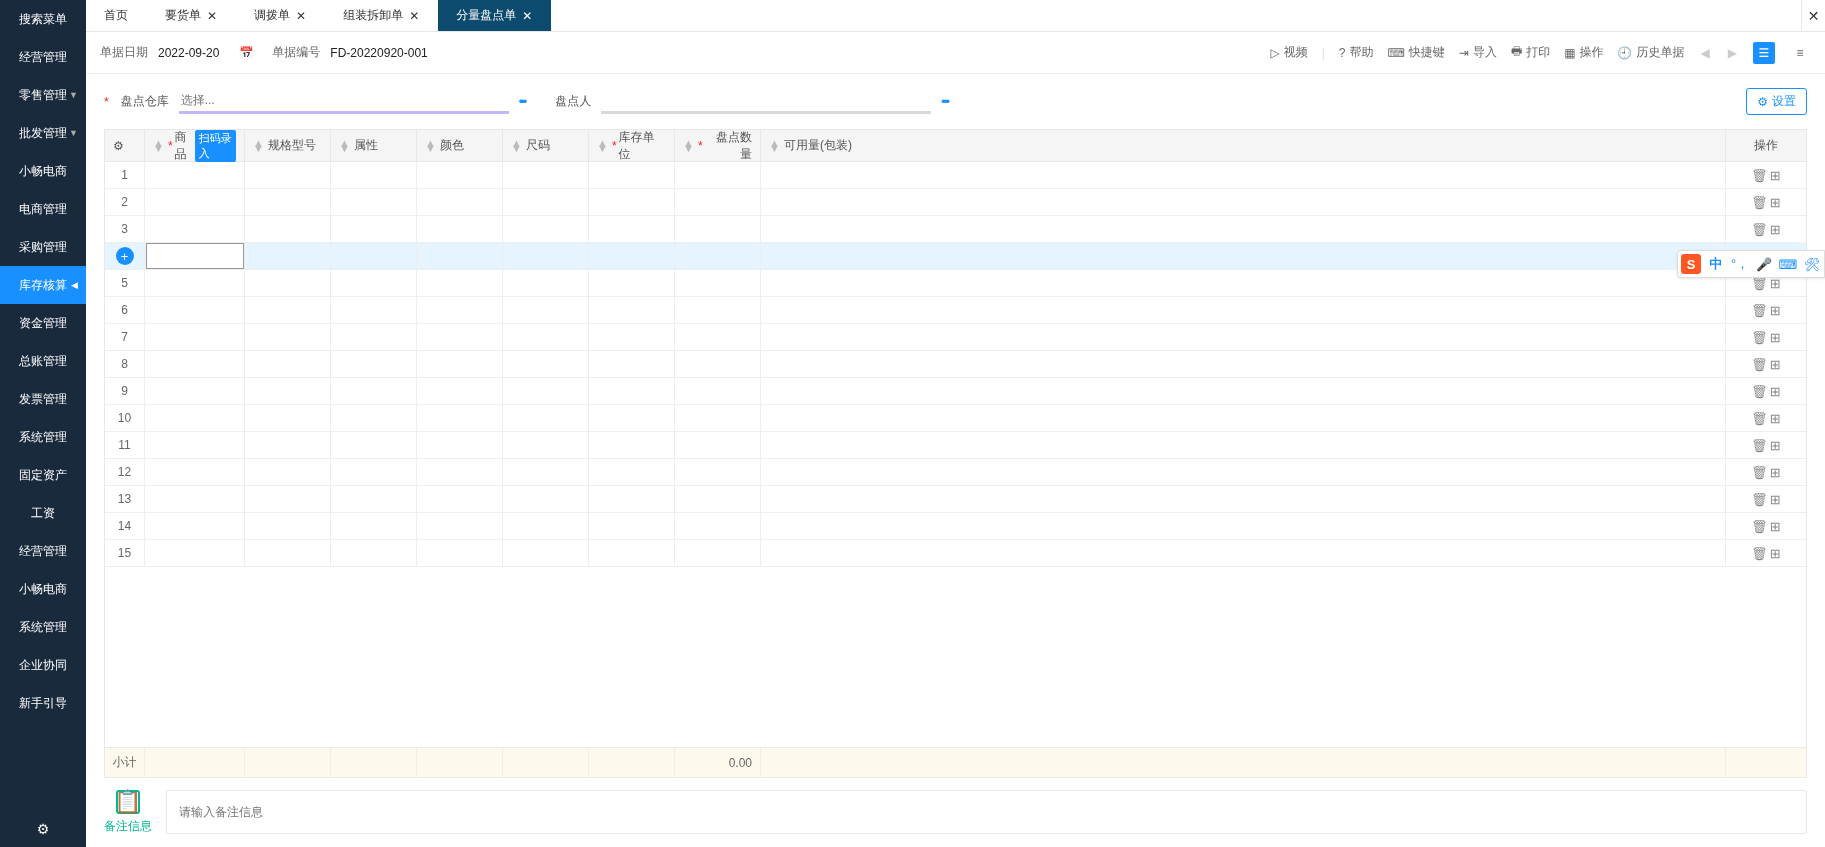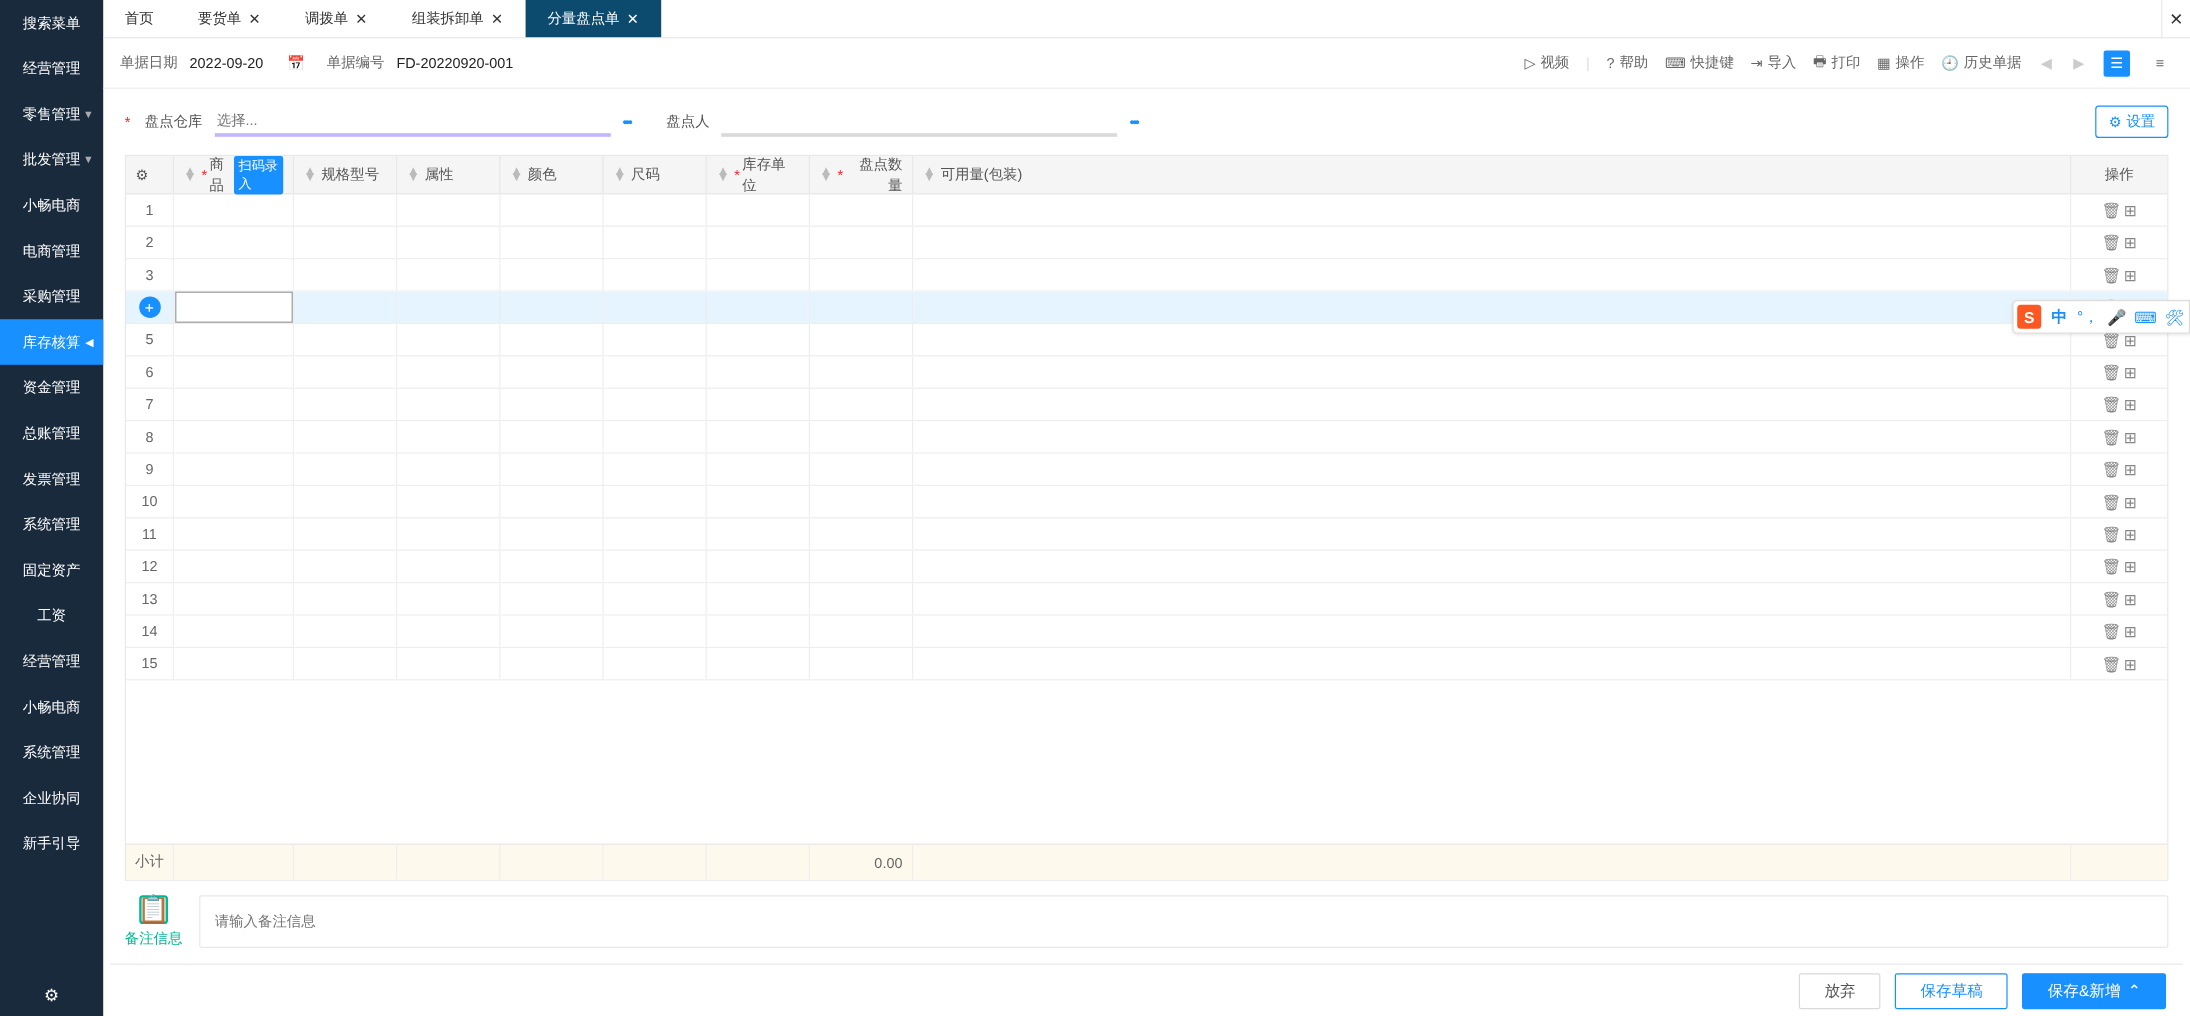--- a/index.html
+++ b/index.html
@@ -476,28 +476,20 @@
         </div>
       </div>
     </div>
     <div class="remarks-section">
       <div class="remarks-icon-box">
         <div class="remarks-icon">📋</div>
         <span>备注信息</span>
       </div>
       <input class="remarks-input" placeholder="请输入备注信息" style="">
     </div>
-    <div class="footer">
-      <div class="btn btn-plain">放弃</div>
-      <div class="btn btn-outline">保存草稿</div>
-      <div class="btn btn-primary">
-          <span>保存&amp;新增</span>
-          <span>⌃</span>
-        </div>
-    </div>
   </div>
   <div class="ime-bar">
     <div class="ime-item ime-logo">S</div>
     <div class="ime-item ime-zh">中</div>
     <div class="ime-item" style="color:#1890ff;">°，</div>
     <div class="ime-item ime-mic">🎤</div>
     <div class="ime-item" style="color:#1890ff;">⌨</div>
     <div class="ime-item" style="color:#1890ff;">🛠</div>
   </div>
 </div>

